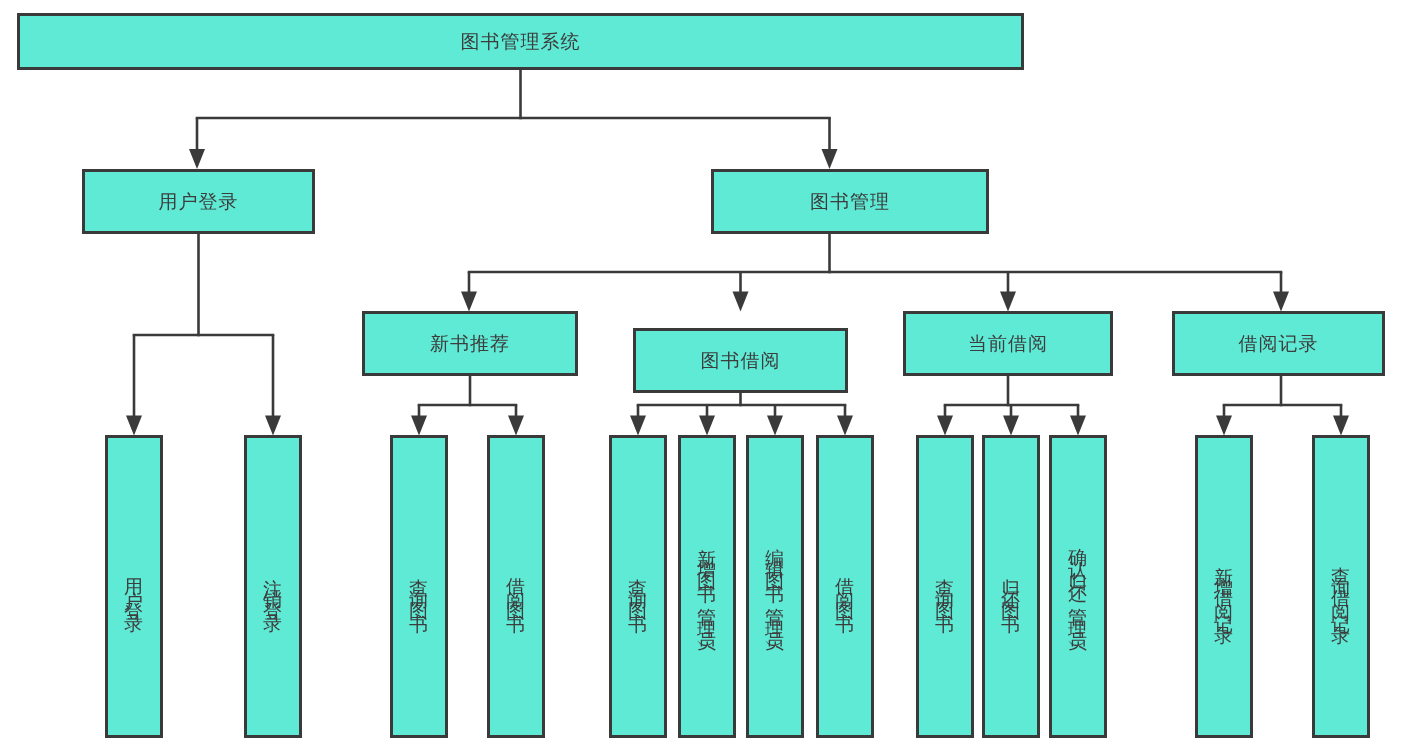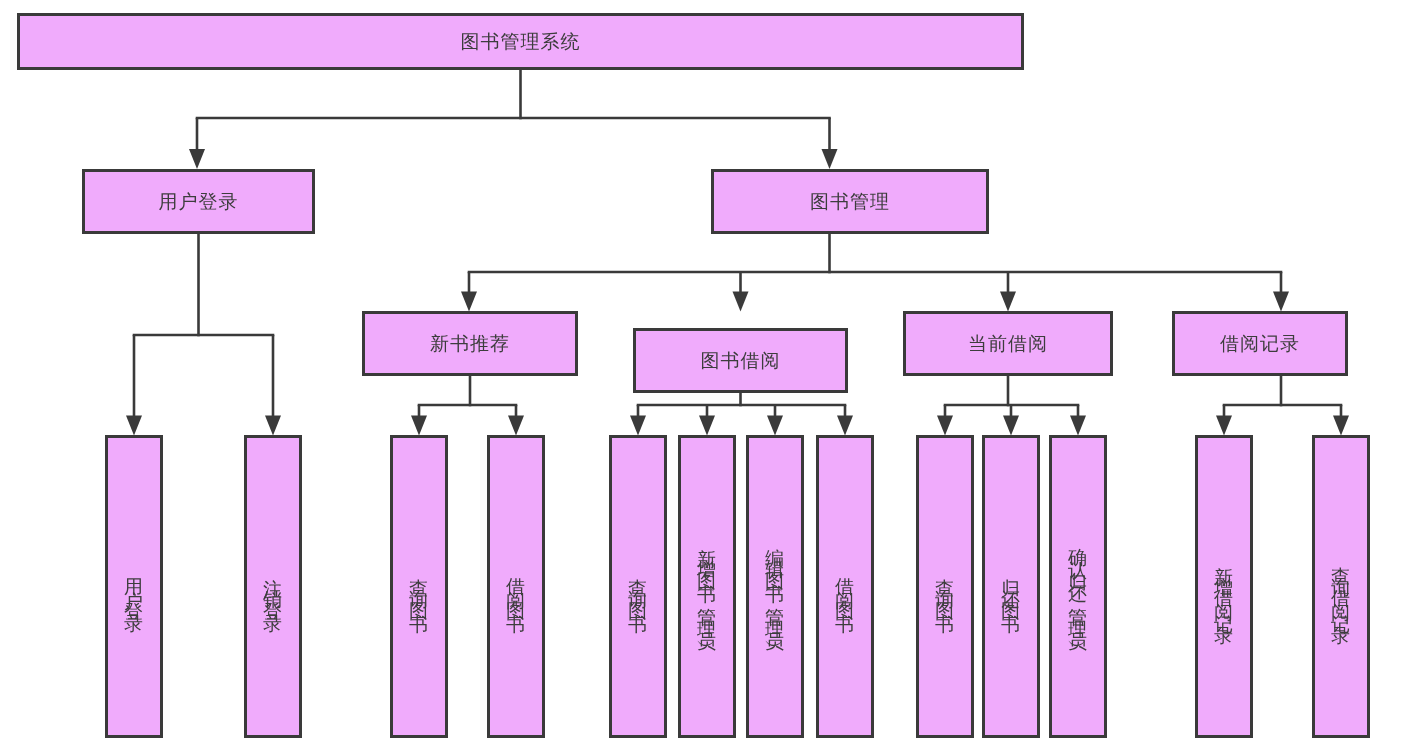--- a/index.html
+++ b/index.html
@@ -31,21 +31,21 @@
     stroke-width:2.6;
   }
   .connectors polygon{
     fill:var(--line);
     stroke:none;
   }
   .box{
     position:absolute;
     box-sizing:border-box;
     border:3px solid var(--line);
-    background:#f0abfc;
+    background:#5eead4;
     display:flex;
     align-items:center;
     justify-content:center;
     color:var(--text);
   }
   .htext{
     font-size:19px;
     letter-spacing:1px;
     white-space:nowrap;
   }
@@ -59,21 +59,21 @@
   }
   
   .b-root   {left:17px;  top:13px;  width:1007px; height:57px;}
   
   .b-login  {left:82px;  top:169px; width:233px;  height:65px;}
   .b-mgmt   {left:711px; top:169px; width:278px;  height:65px;}
   
   .b-l3-0   {left:362px; top:311px; width:216px;  height:65px;text-align:center;}
   .b-l3-1   {left:633px; top:321px; width:215px;  height:65px;margin-top:7px;}
   .b-l3-2   {left:903px; top:311px; width:210px;  height:65px;}
-  .b-l3-3   {left:1172px;top:311px; width:176px;  height:65px;}
+  .b-l3-3   {left:1172px;top:311px; width:213px;  height:65px;}
   
   .leaf{top:435px;width:58px;height:303px;}
   .b-ul-0{left:105px;}  .b-ul-1{left:244px;}
   .b-nb-0{left:390px;}  .b-nb-1{left:487px;}
   .b-bb-0{left:609px;}  .b-bb-1{left:678px;} .b-bb-2{left:746px;} .b-bb-3{left:816px;}
   .b-cb-0{left:916px;}  .b-cb-1{left:982px;} .b-cb-2{left:1049px;}
   .b-br-0{left:1195px;} .b-br-1{left:1312px;}
   .watermark{
     position:absolute;
     left:1178px;

